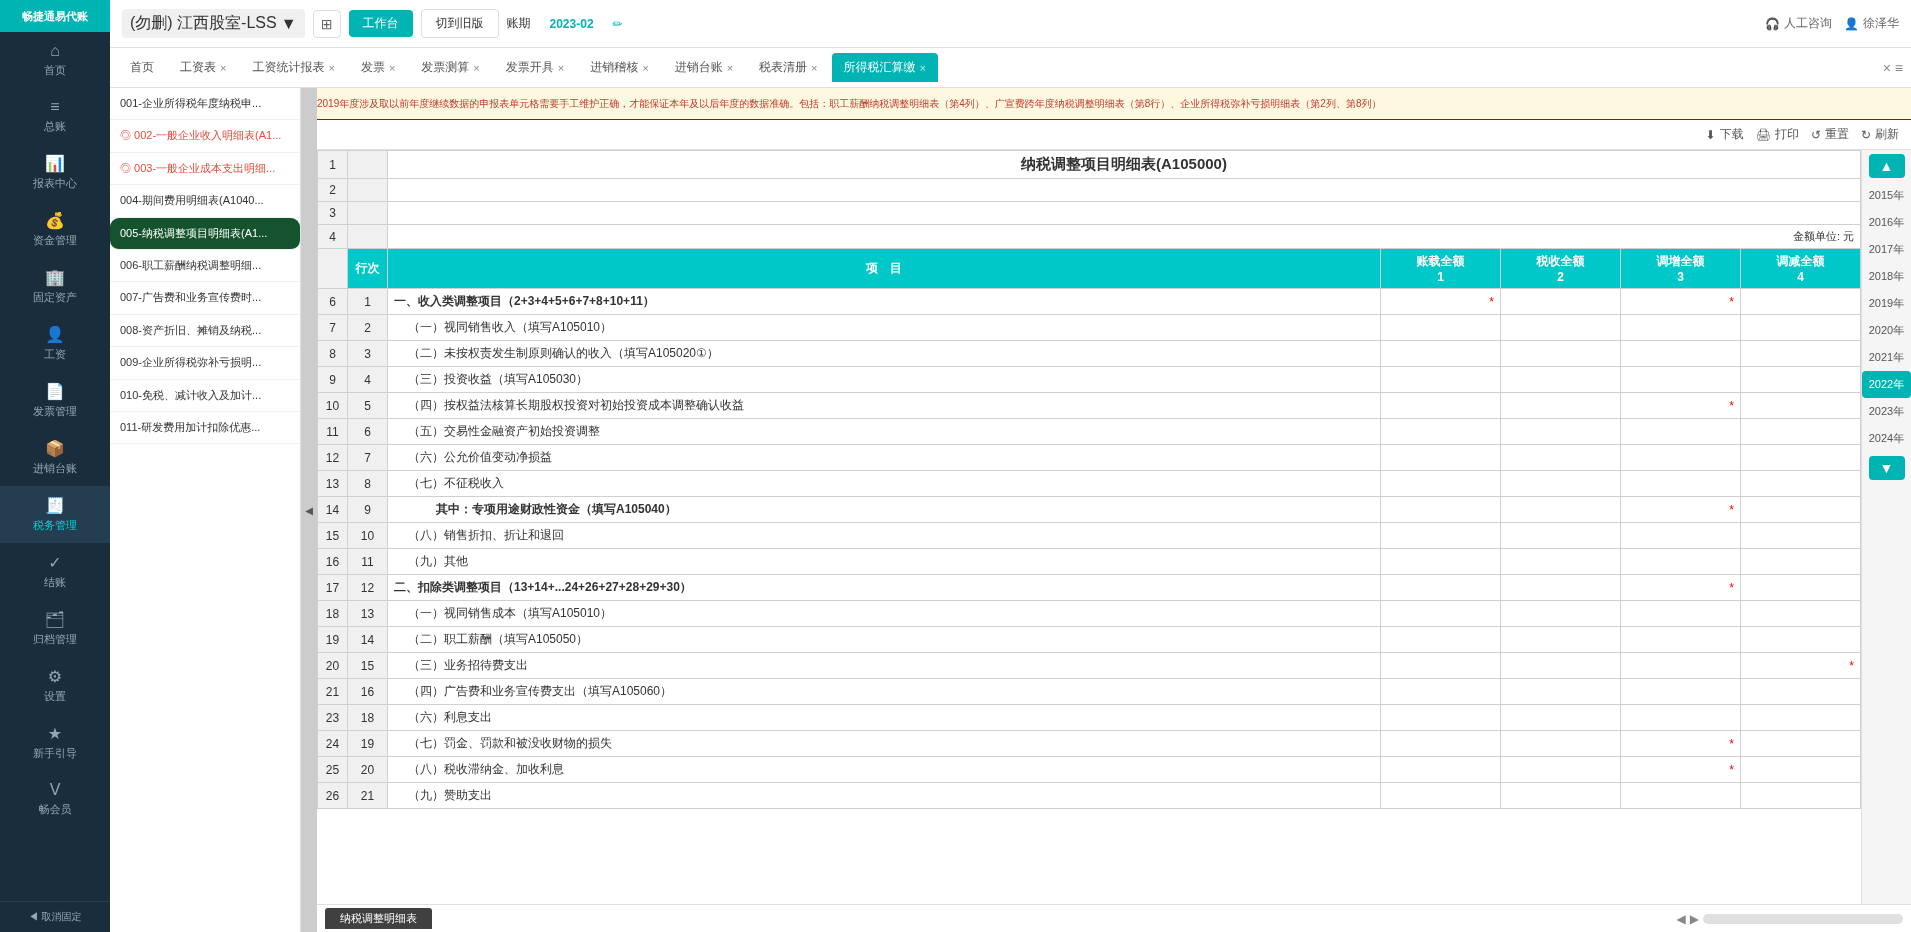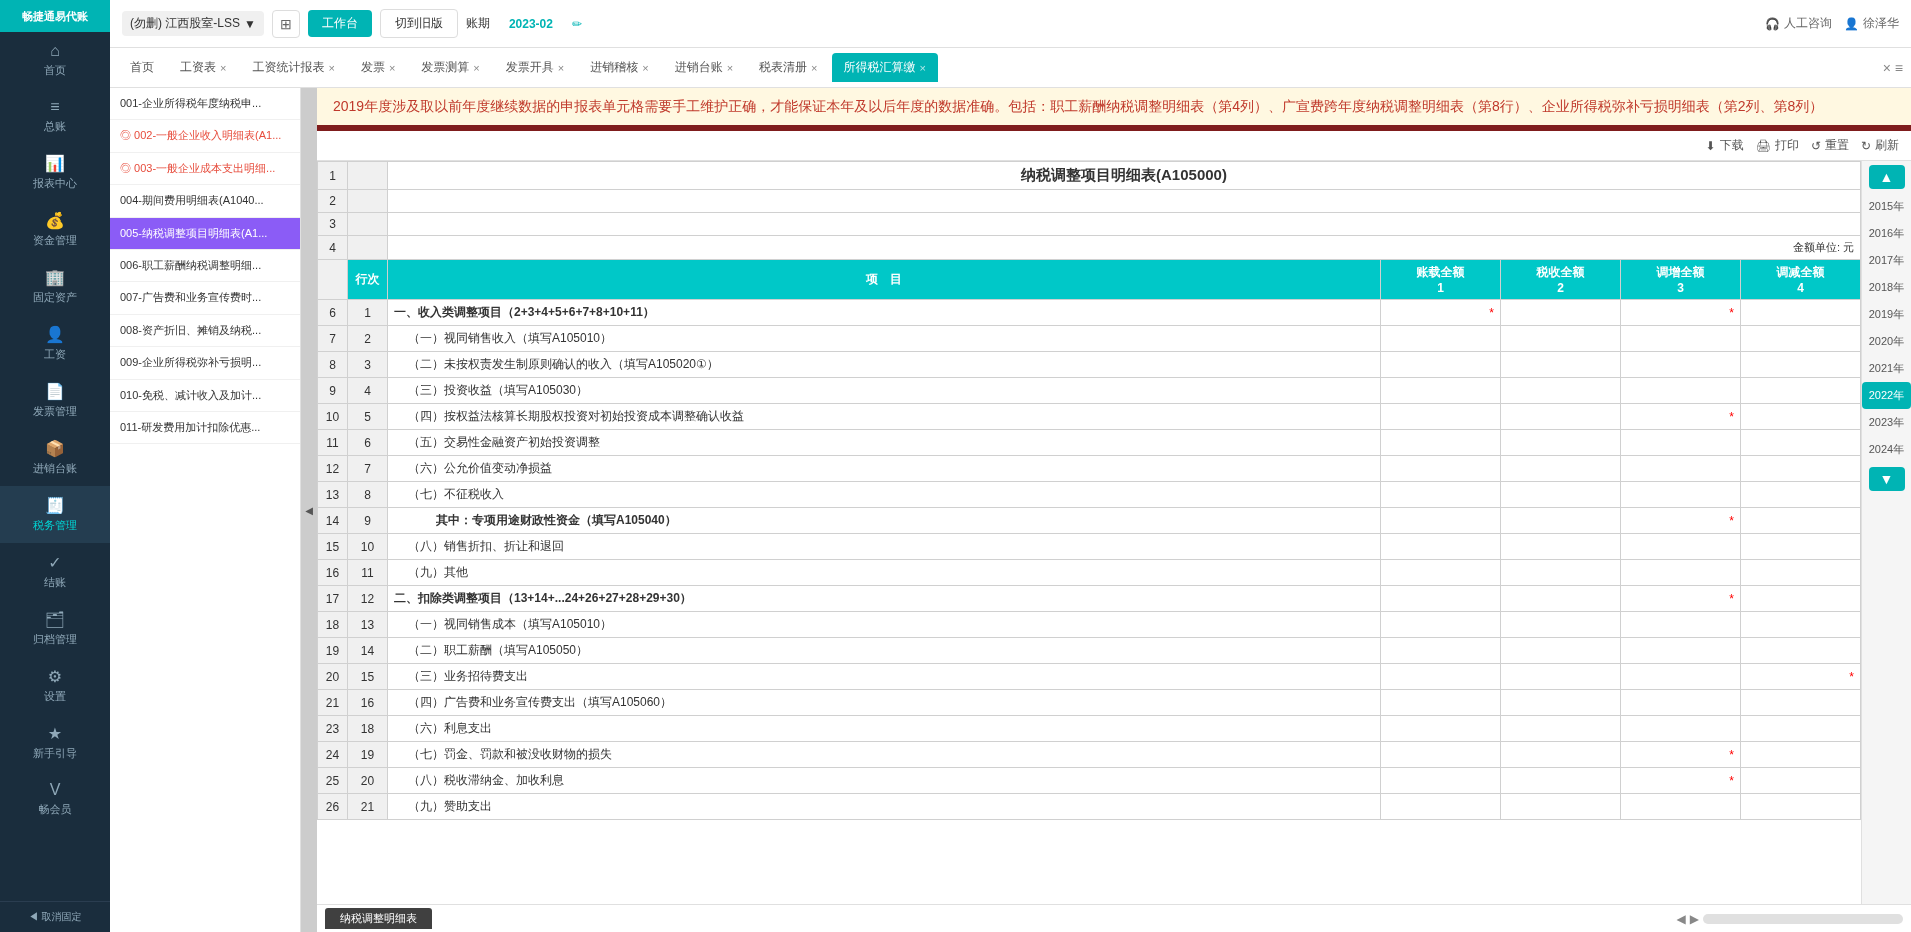--- a/index.html
+++ b/index.html
@@ -14,49 +14,49 @@
     .sidebar-item.active { background: #243d50; color: #00d4d4; }
     .sidebar-item .icon { font-size: 16px; }
     .sidebar-footer { padding: 8px; text-align: center; color: #8fa8b8; font-size: 10px; cursor: pointer; border-top: 1px solid #2a3d50; }
 
     
     .main { flex: 1; display: flex; flex-direction: column; overflow: hidden; background: #f5f5f5; }
 
     
     .topbar { height: 48px; background: #fff; display: flex; align-items: center; padding: 0 12px; gap: 8px; border-bottom: 1px solid #e0e0e0; flex-shrink: 0; }
     .topbar-company { display: flex; align-items: center; gap: 4px; background: #f0f0f0; border-radius: 4px; padding: 4px 8px; cursor: pointer; }
-    .topbar-company span { font-size: 12px; color: #333; }
+    .topbar-company span { font-size: 16px; color: #333; }
     .topbar-icon-btn { width: 28px; height: 28px; border: 1px solid #ddd; border-radius: 4px; display: flex; align-items: center; justify-content: center; cursor: pointer; background: #fff; font-size: 14px; color: #666; }
     .topbar-btn { background: #00b4b4; color: white; border: none; border-radius: 4px; padding: 5px 14px; cursor: pointer; font-size: 12px; }
     .topbar-btn-outline { background: #fff; color: #333; border: 1px solid #ddd; border-radius: 4px; padding: 5px 14px; cursor: pointer; font-size: 12px; }
     .topbar-period { display: flex; align-items: center; gap: 19px; font-size: 12px; color: #333; }
     .topbar-right { margin-left: auto; display: flex; align-items: center; gap: 12px; color: #666; font-size: 12px; }
     .topbar-right .user { display: flex; align-items: center; gap: 4px; cursor: pointer; }
 
     
     .nav-tabs { height: 40px; background: #fff; display: flex; align-items: center; padding: 0 8px; gap: 2px; border-bottom: 1px solid #e0e0e0; flex-shrink: 0; overflow-x: auto; }
     .nav-tab { display: flex; align-items: center; gap: 4px; padding: 6px 12px; font-size: 12px; color: #555; cursor: pointer; border-radius: 4px 4px 0 0; white-space: nowrap; }
     .nav-tab.active { background: #00b4b4; color: white; }
     .nav-tab .close { font-size: 11px; opacity: 0.7; }
     .nav-tabs-right { margin-left: auto; display: flex; align-items: center; gap: 4px; }
 
     
     .content { flex: 1; display: flex; overflow: hidden; }
 
     
     .left-panel { width: 191px; background: #fff; border-right: 1px solid #e0e0e0; display: flex; flex-direction: column; flex-shrink: 0; overflow-y: auto; }
     .left-panel-item { padding: 8px 10px; font-size: 11px; color: #333; cursor: pointer; border-bottom: 1px solid #f0f0f0; line-height: 1.4; }
-    .left-panel-item.active { background: #8b5cf6; color: white; }
+    .left-panel-item.active { background: #14532d; color: white; border-radius: 9px; }
     .left-panel-item.error { color: #e74c3c; }
 
     
     .right-main { flex: 1; display: flex; flex-direction: column; overflow: hidden; }
 
     
-    .notice-bar { background: #fff8e1; padding: 8px 16px; font-size: 14px; color: #c0392b; line-height: 1.5; flex-shrink: 0; border-bottom: 6px solid #7f1d1d; }
+    .notice-bar { background: #fff8e1; padding: 8px 0; font-size: 10px; color: #c0392b; line-height: 1.5; flex-shrink: 0; border-bottom: 1px solid #7f1d1d; }
 
     
     .toolbar { display: flex; align-items: center; justify-content: flex-end; padding: 6px 12px; background: #fff; border-bottom: 1px solid #e0e0e0; gap: 12px; flex-shrink: 0; }
     .toolbar-btn { display: flex; align-items: center; gap: 4px; color: #555; font-size: 12px; cursor: pointer; }
 
     
     .table-area { flex: 1; overflow: auto; background: #fff; position: relative; }
     .spreadsheet { border-collapse: collapse; width: 100%; font-size: 12px; }
     .spreadsheet th, .spreadsheet td { border: 1px solid #d0d0d0; padding: 4px 6px; white-space: nowrap; }
     .spreadsheet tbody td { background: #fff; color: #333; }

